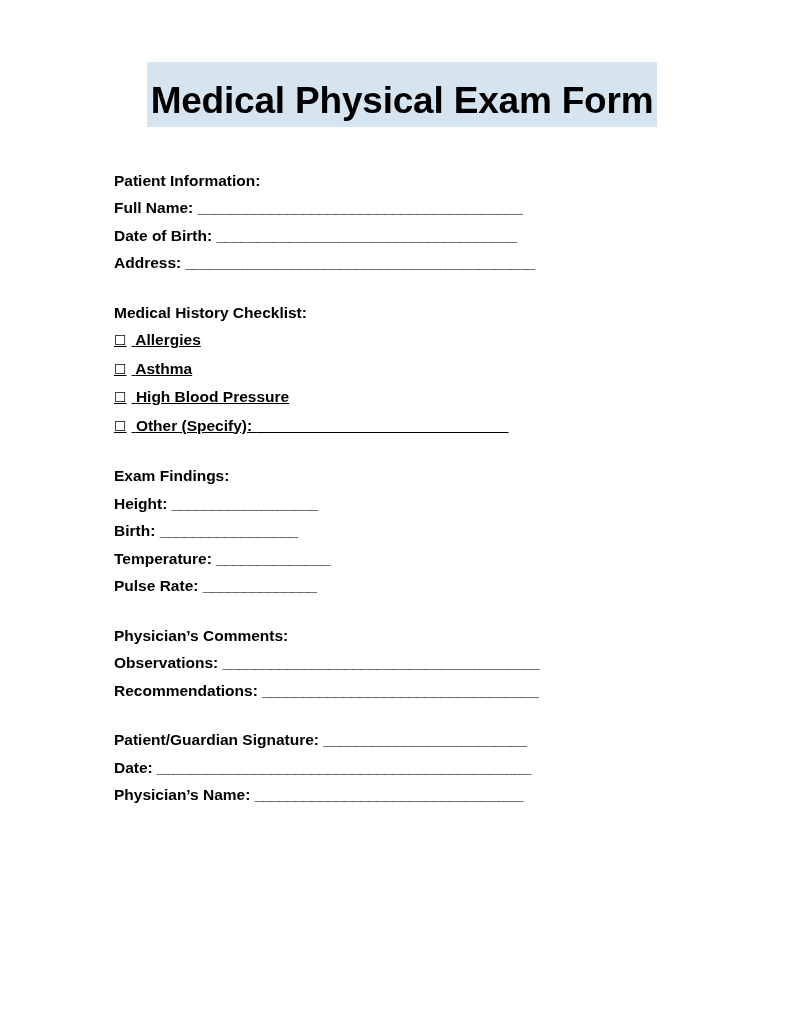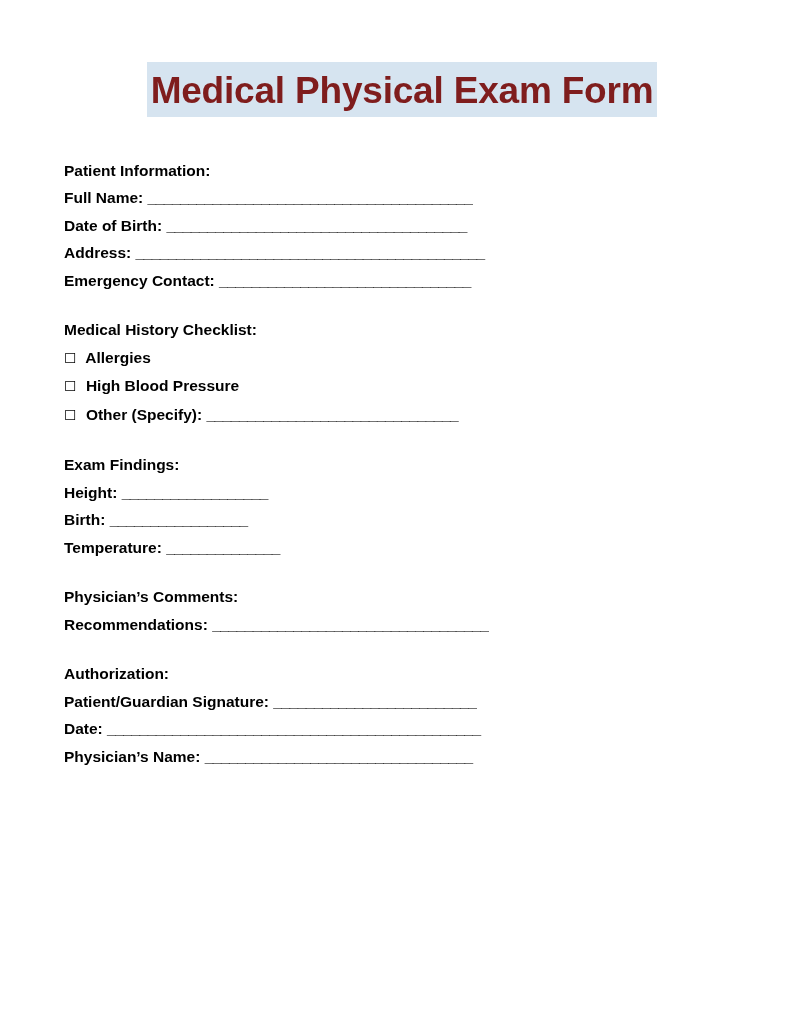--- a/index.html
+++ b/index.html
@@ -25,26 +25,26 @@
     text-align: center;
     margin-top: 62px;
   }
   .doc-title {
     display: inline-block;
     background: #d6e4f0;
     font-size: 37px;
     font-weight: bold;
     letter-spacing: -0.2px;
     line-height: 1.15;
-    padding: 8px 4px 4px 4px;
-    color: #7f1d1d;
+    padding: 18px 4px 4px 4px;
+    color: #000000;
   }
   .content {
     margin-top: 40px;
-    padding-left: 64px;
+    padding-left: 114px;
     padding-right: 60px;
   }
   .section {
     margin-bottom: 22px;
   }
   .section-heading {
     font-size: 15.5px;
     font-weight: bold;
     line-height: 27.5px;
     white-space: nowrap;
@@ -61,20 +61,21 @@
   }
   .blank {
     font-weight: bold;
     letter-spacing: -0.5px;
   }
   .check-row {
     font-size: 15.5px;
     font-weight: bold;
     line-height: 27.5px;
     white-space: nowrap;
+    text-decoration: underline;
   }
   .checkbox-glyph {
     font-family: "DejaVu Sans", sans-serif;
     font-weight: normal;
     font-size: 14px;
     margin-right: 5px;
   }
 </style>
 </head>
 <body>
@@ -94,31 +95,31 @@
         <span class="blank">________________________________________</span>
       </div>
       <div class="field-row">
         <span class="field-label">Date of Birth:</span>
         <span class="blank">_____________________________________</span>
       </div>
       <div class="field-row">
         <span class="field-label">Address:</span>
         <span class="blank">___________________________________________</span>
       </div>
-      <div class="field-row">
-        <span class="field-label">Emergency Contact:</span>
-        <span class="blank">_______________________________</span>
-      </div>
     </div>
 
     <div class="section">
       <div class="section-heading">Medical History Checklist:</div>
       <div class="check-row">
         <span class="checkbox-glyph">☐</span>
         <span>Allergies</span>
+      </div>
+      <div class="check-row">
+        <span class="checkbox-glyph">☐</span>
+        <span>Asthma</span>
       </div>
       <div class="check-row">
         <span class="checkbox-glyph">☐</span>
         <span>High Blood Pressure</span>
       </div>
       <div class="check-row">
         <span class="checkbox-glyph">☐</span>
         <span>Other (Specify):</span>
         <span class="blank">_______________________________</span>
       </div>
@@ -131,32 +132,39 @@
         <span class="blank">__________________</span>
       </div>
       <div class="field-row">
         <span class="field-label">Birth:</span>
         <span class="blank">_________________</span>
       </div>
       <div class="field-row">
         <span class="field-label">Temperature:</span>
         <span class="blank">______________</span>
       </div>
+      <div class="field-row">
+        <span class="field-label">Pulse Rate:</span>
+        <span class="blank">______________</span>
+      </div>
     </div>
 
     <div class="section">
       <div class="section-heading">Physician’s Comments:</div>
+      <div class="field-row">
+        <span class="field-label">Observations:</span>
+        <span class="blank">_______________________________________</span>
+      </div>
       <div class="field-row">
         <span class="field-label">Recommendations:</span>
         <span class="blank">__________________________________</span>
       </div>
     </div>
 
     <div class="section">
-      <div class="section-heading">Authorization:</div>
       <div class="field-row">
         <span class="field-label">Patient/Guardian Signature:</span>
         <span class="blank">_________________________</span>
       </div>
       <div class="field-row">
         <span class="field-label">Date:</span>
         <span class="blank">______________________________________________</span>
       </div>
       <div class="field-row">
         <span class="field-label">Physician’s Name:</span>

